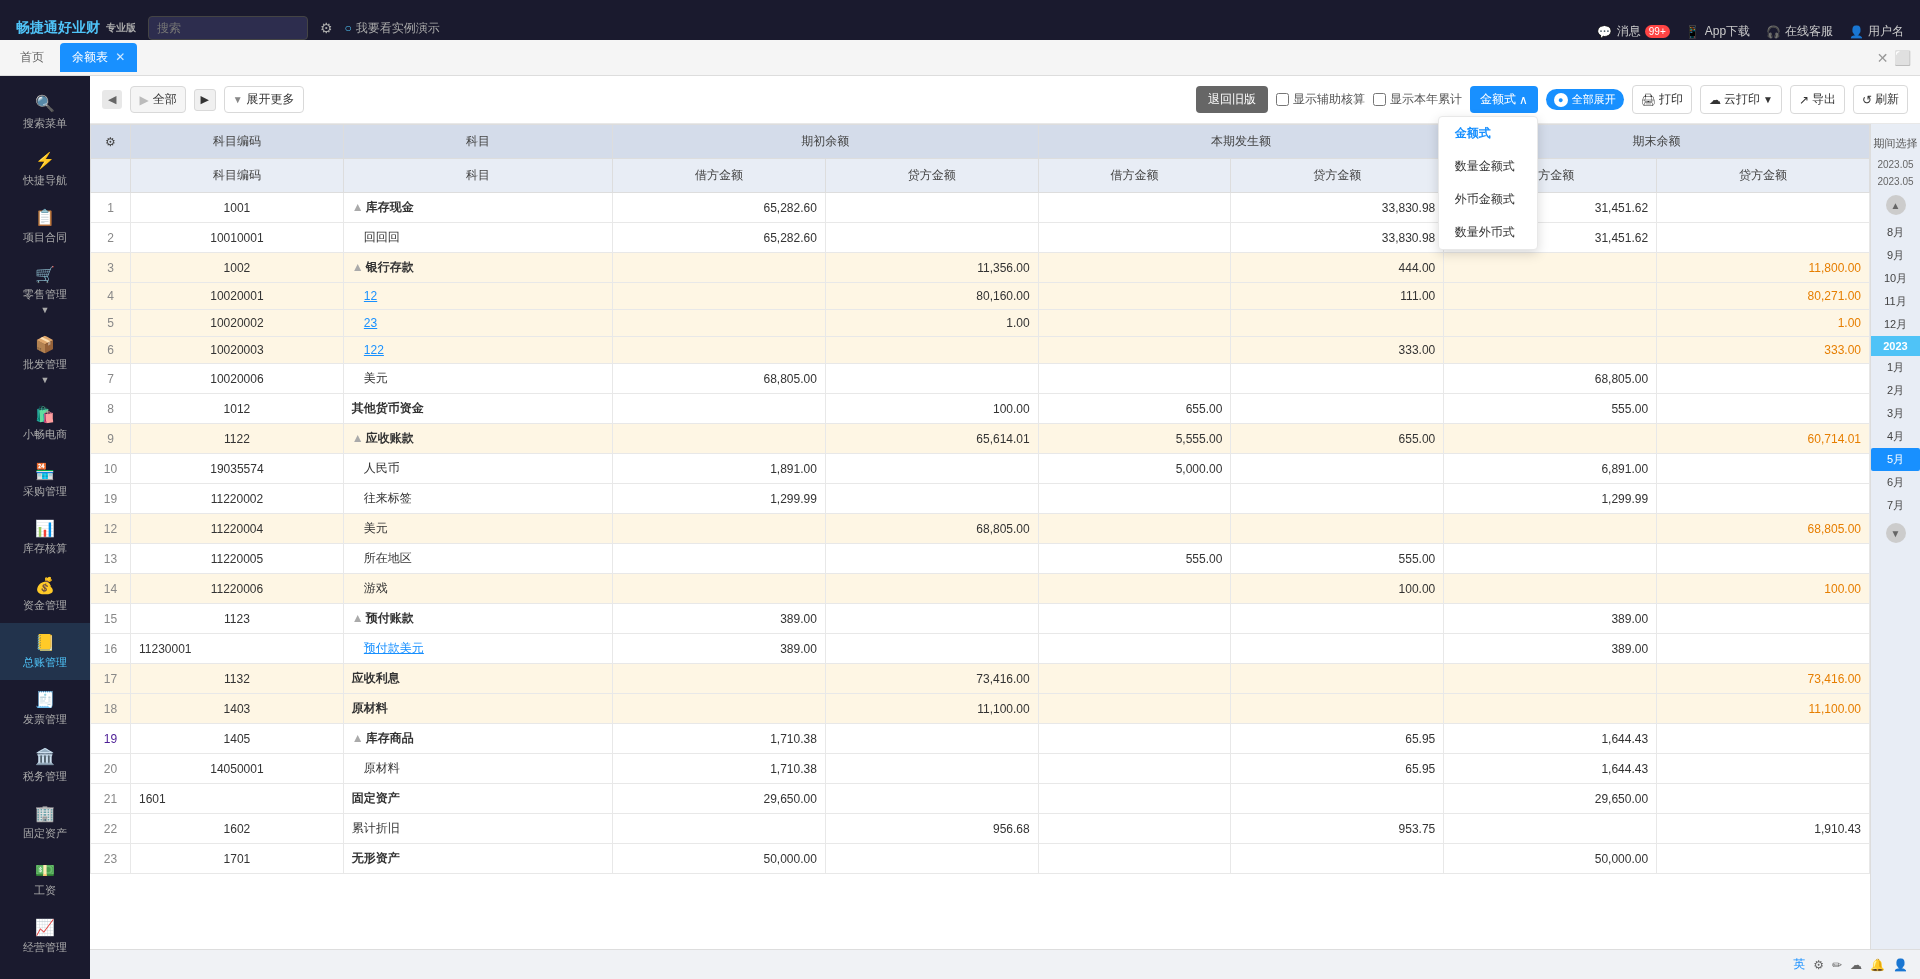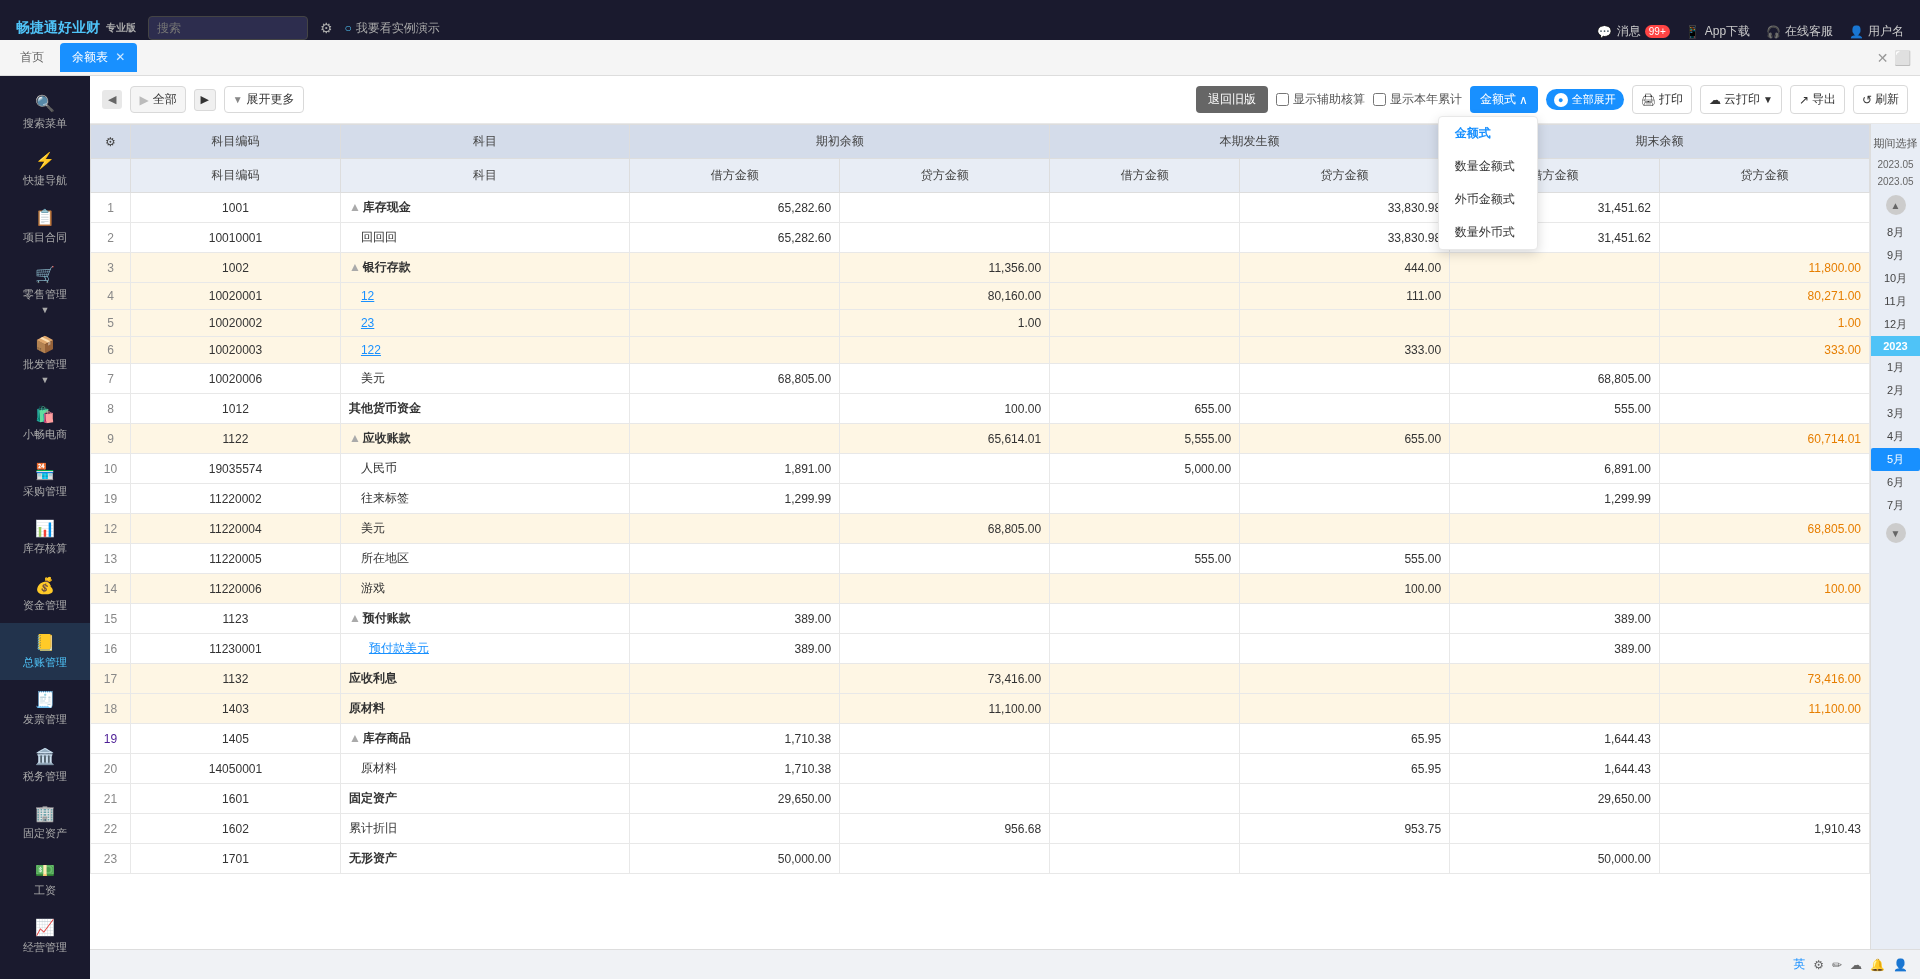--- a/index.html
+++ b/index.html
@@ -444,22 +444,22 @@
     <td style="font-weight:bold;" class=""><span style="color:#aaa;margin-right:2px">▲</span>预付账款</td>
     <td style="text-align:right">389.00</td>
     <td style="text-align:right"></td>
     <td style="text-align:right"></td>
     <td style="text-align:right"></td>
     <td style="text-align:right">389.00</td>
     <td style="text-align:right"></td>
   </tr>
               <tr>
     <td style="text-align:center;color:#888">16</td>
-    <td style="text-align:center">11230001</td>
-    <td style="padding-left:28px;" class="td-link">预付款美元</td>
+    <td style="text-align:left">11230001</td>
+    <td style="padding-left:20px;" class="td-link">预付款美元</td>
     <td style="text-align:right">389.00</td>
     <td style="text-align:right"></td>
     <td style="text-align:right"></td>
     <td style="text-align:right"></td>
     <td style="text-align:right">389.00</td>
     <td style="text-align:right"></td>
   </tr>
               <tr style="background: rgb(254, 246, 228);">
     <td style="text-align:center;color:#888">17</td>
     <td style="text-align:center">1132</td>
@@ -499,21 +499,21 @@
     <td style="padding-left:20px;" class="">原材料</td>
     <td style="text-align:right">1,710.38</td>
     <td style="text-align:right"></td>
     <td style="text-align:right"></td>
     <td style="text-align:right">65.95</td>
     <td style="text-align:right">1,644.43</td>
     <td style="text-align:right"></td>
   </tr>
               <tr>
     <td style="text-align:center;color:#888">21</td>
-    <td style="text-align:center">1601</td>
+    <td style="text-align:left">1601</td>
     <td style="font-weight:bold;" class="">固定资产</td>
     <td style="text-align:right">29,650.00</td>
     <td style="text-align:right"></td>
     <td style="text-align:right"></td>
     <td style="text-align:right"></td>
     <td style="text-align:right">29,650.00</td>
     <td style="text-align:right"></td>
   </tr>
               <tr>
     <td style="text-align:center;color:#888">22</td>

